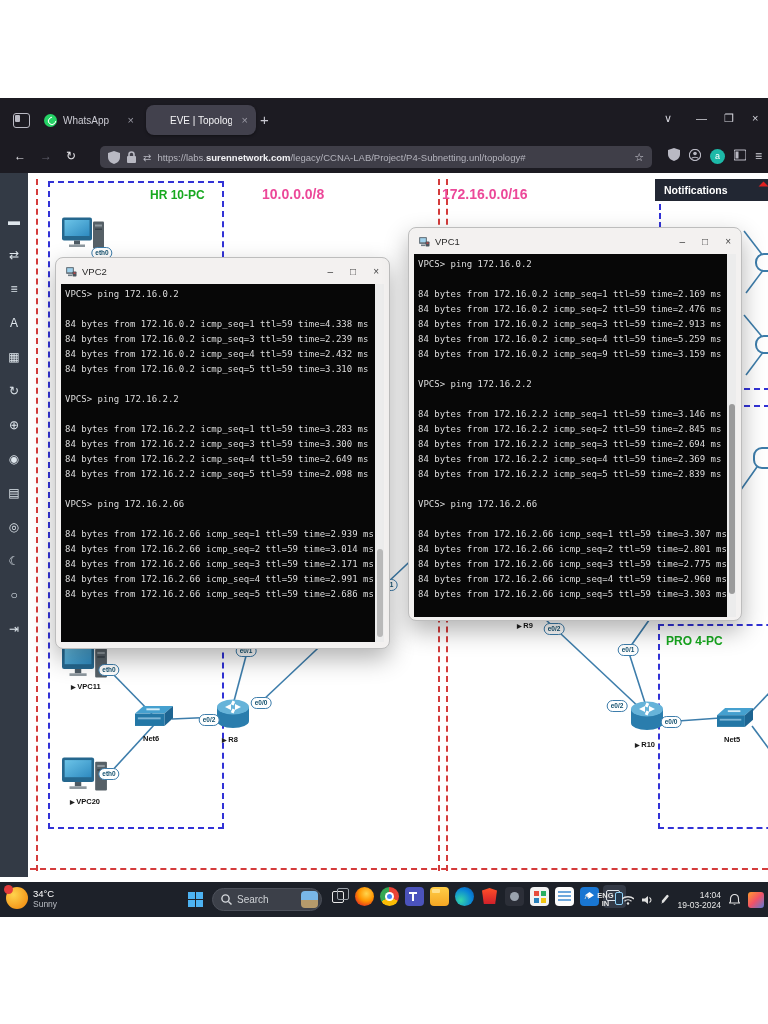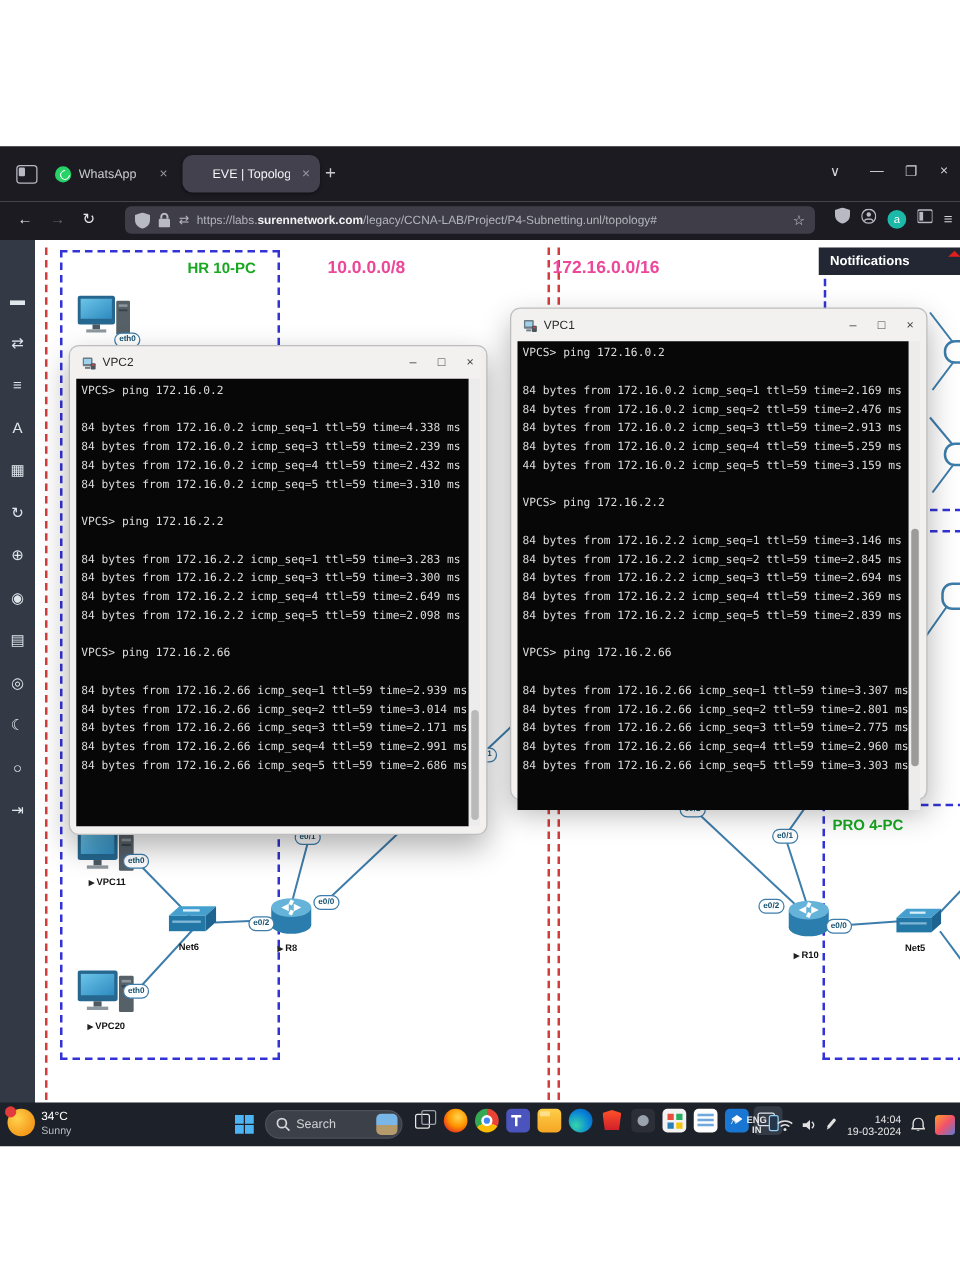--- a/index.html
+++ b/index.html
@@ -1,20 +1,20 @@
 <!DOCTYPE html>
 <html><head>
 <meta charset="utf-8">
 <style>
   html,body{margin:0;padding:0;background:#ffffff;}
   .screen{position:relative;width:768px;height:1024px;background:#fff;overflow:hidden;
           font-family:"Liberation Sans",sans-serif;}
 
   
-  .browser{position:absolute;left:0;top:117px;width:628px;height:779px;}
+  .browser{position:absolute;left:0;top:98px;width:628px;height:779px;}
   .tabbar{position:absolute;left:0;top:0;width:768px;height:44px;background:#1c1b22;}
   .ffview{position:absolute;left:8px;top:9px;width:26px;height:26px;border-radius:6px;display:flex;align-items:center;justify-content:center;}
   .ffview .glyph{width:15px;height:13px;border:1.6px solid #b9b9c3;border-radius:3px;position:relative;}
   .ffview .glyph:before{content:"";position:absolute;left:1px;top:1px;width:5px;height:7px;background:#b9b9c3;border-radius:1px;}
   .tab{position:absolute;top:7px;height:30px;border-radius:8px;display:flex;align-items:center;padding:0 8px;box-sizing:border-box;}
   .tab .tlabel{font-size:10px;color:#cbcbd3;margin-left:6px;white-space:nowrap;overflow:hidden;}
   .tab.active{background:#42414d;box-shadow:0 1px 3px rgba(0,0,0,.4);}
   .tab.active .tlabel{color:#f5f5f7;}
   .tab .tclose{margin-left:auto;color:#9a9aa5;font-size:11px;padding-left:10px;}
   .wa-badge{width:13px;height:13px;border-radius:50%;background:#25d366;position:relative;flex:0 0 13px;}
@@ -57,21 +57,21 @@
         font-size:6.5px;line-height:8px;padding:1px 3px;border-radius:6px;z-index:4;font-weight:bold;}
   .rnode{position:absolute;width:18px;height:15px;border:2px solid #3d7dab;border-radius:9px;background:#fff;z-index:2;}
 
   
   .vwin{position:absolute;background:#f3f1f0;border:1px solid #bdbdbd;border-radius:8px;
         box-shadow:0 10px 24px rgba(0,0,0,.3);z-index:5;box-sizing:border-box;display:flex;flex-direction:column;}
   .vtitle{height:26px;display:flex;align-items:center;padding:0 10px;flex:0 0 26px;}
   .vtitle .ttext{font-size:9.5px;color:#2a2a2a;margin-left:5px;}
   .vctl{margin-left:auto;display:flex;gap:17px;color:#444;font-size:10px;align-items:center;}
   .vbody{flex:1;display:flex;margin:0 5px 6px 5px;}
-  .term{flex:1;background:#070707;overflow:hidden;padding:3px 0 12px 4px;}
+  .term{flex:1;background:#070707;overflow:hidden;padding:3px 0 0 4px;}
   .tline{height:15px;font:9px/15px "DejaVu Sans Mono",monospace;color:#dcdcdc;white-space:pre;}
   .vscroll{flex:0 0 9px;background:#ececec;position:relative;}
   .vthumb{position:absolute;left:1.5px;width:6px;background:#b9b9b9;border-radius:3px;}
 
   
   .taskbar{position:absolute;left:0;top:882px;width:768px;height:35px;background:#1d2129;z-index:20;}
   .weather{position:absolute;left:6px;top:5px;display:flex;align-items:flex-end;gap:5px;}
   .wicon{width:22px;height:22px;border-radius:50%;background:radial-gradient(circle at 35% 35%,#ffd34d,#f59a1c 70%);position:relative;}
   .wicon:before{content:"";position:absolute;left:-2px;top:-2px;width:9px;height:9px;border-radius:50%;background:#e23b3b;}
   .wtemp{font-size:9.5px;color:#fff;line-height:11px;}
@@ -423,21 +423,21 @@
           </span>
         </div>
         <div class="vbody">
           <div class="term">
               <div class="tline">VPCS&gt; ping 172.16.0.2</div>
               <div class="tline">&nbsp;</div>
               <div class="tline">84 bytes from 172.16.0.2 icmp_seq=1 ttl=59 time=2.169 ms</div>
               <div class="tline">84 bytes from 172.16.0.2 icmp_seq=2 ttl=59 time=2.476 ms</div>
               <div class="tline">84 bytes from 172.16.0.2 icmp_seq=3 ttl=59 time=2.913 ms</div>
               <div class="tline">84 bytes from 172.16.0.2 icmp_seq=4 ttl=59 time=5.259 ms</div>
-              <div class="tline">44 bytes from 172.16.0.2 icmp_seq=5 ttl=59 time=3.159 ms</div>
+              <div class="tline">84 bytes from 172.16.0.2 icmp_seq=9 ttl=59 time=3.159 ms</div>
               <div class="tline">&nbsp;</div>
               <div class="tline">VPCS&gt; ping 172.16.2.2</div>
               <div class="tline">&nbsp;</div>
               <div class="tline">84 bytes from 172.16.2.2 icmp_seq=1 ttl=59 time=3.146 ms</div>
               <div class="tline">84 bytes from 172.16.2.2 icmp_seq=2 ttl=59 time=2.845 ms</div>
               <div class="tline">84 bytes from 172.16.2.2 icmp_seq=3 ttl=59 time=2.694 ms</div>
               <div class="tline">84 bytes from 172.16.2.2 icmp_seq=4 ttl=59 time=2.369 ms</div>
               <div class="tline">84 bytes from 172.16.2.2 icmp_seq=5 ttl=59 time=2.839 ms</div>
               <div class="tline">&nbsp;</div>
               <div class="tline">VPCS&gt; ping 172.16.2.66</div>

